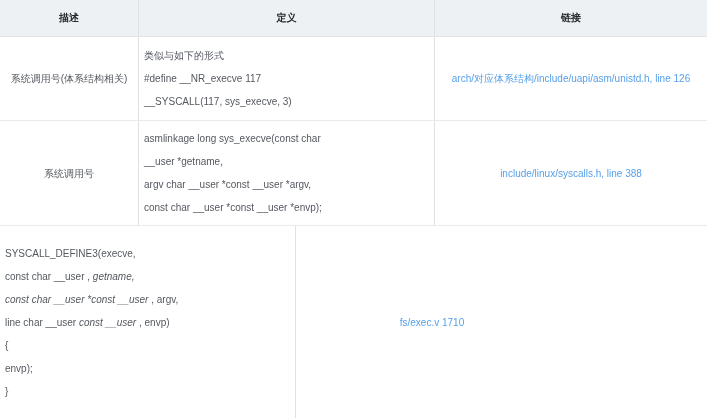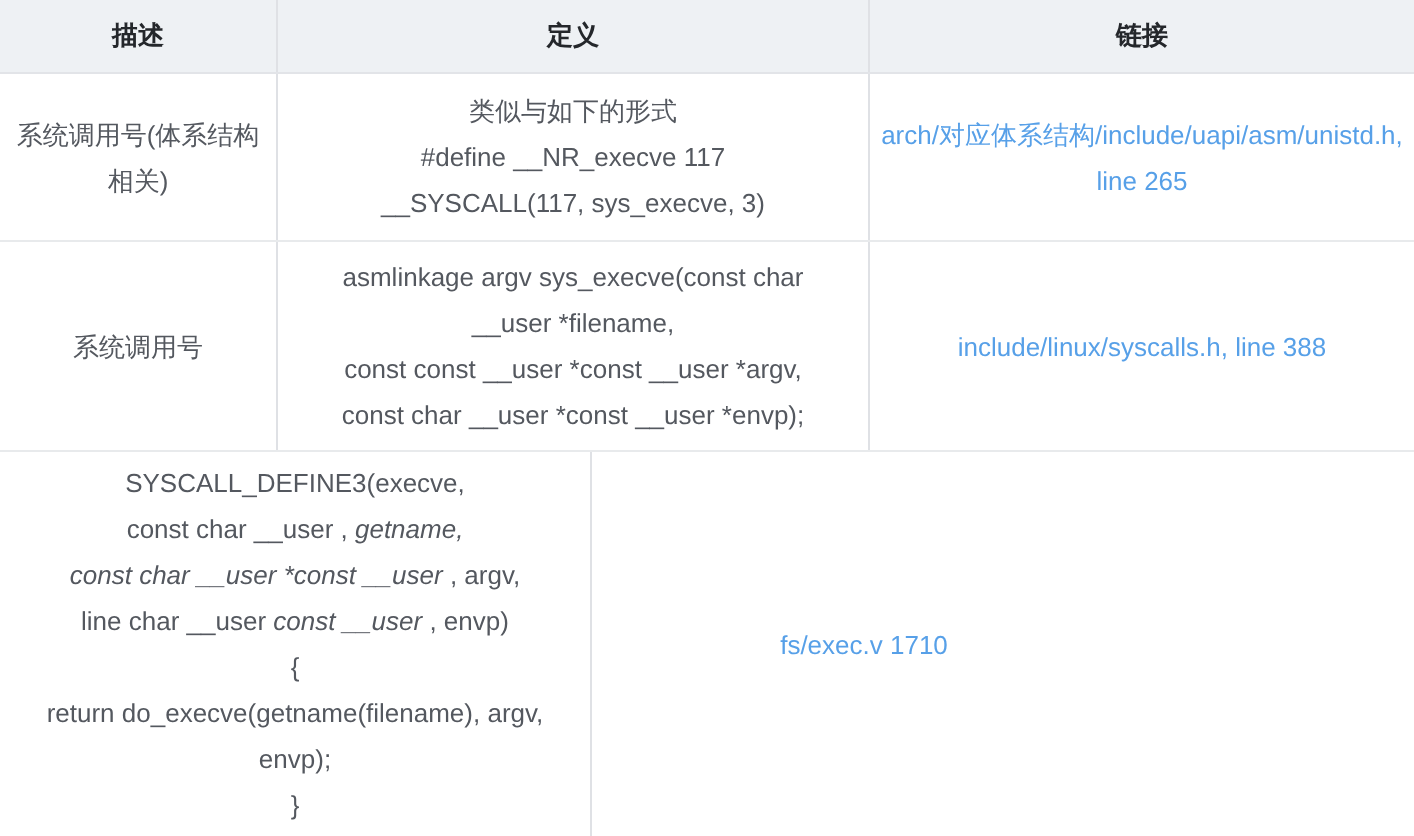--- a/index.html
+++ b/index.html
@@ -5,21 +5,21 @@
   html, body {
     margin: 0;
     padding: 0;
     background: #ffffff;
   }
   .page {
     width: 707px;
     height: 418px;
     overflow: hidden;
     font-family: "Liberation Sans", sans-serif;
-    font-size: 13px;
+    font-size: 10px;
     color: #54585f;
     background: #ffffff;
   }
   .tbl {
     display: flex;
     flex-direction: column;
     width: 707px;
   }
   .thead {
     display: flex;
@@ -52,21 +52,21 @@
     box-sizing: border-box;
     padding: 4px 5px;
     line-height: 23px;
   }
   .c1 { width: 139px; border-right: 1px solid #dfe1e5; }
   .c2 { width: 296px; border-right: 1px solid #dfe1e5; }
   .c3 { width: 272px; }
   .r1 { min-height: 84px; }
   .r2 { min-height: 105px; }
   .r3 { min-height: 192px; }
-  .def-line { width: 100%; text-align: center; }
+  .def-line { width: 100%; text-align: left; }
   .it { font-style: italic; }
   a.cell-link {
     color: #57a0e8;
     text-decoration: none;
     cursor: pointer;
     line-height: 23px;
   }
 </style>
 </head>
 <body>
@@ -81,45 +81,44 @@
     </div>
 
     <div class="trow r1">
       <div class="td c1">系统调用号(体系结构相关)</div>
       <div class="td c2">
           <div class="def-line"><span>类似与如下的形式</span></div>
           <div class="def-line"><span>#define __NR_execve 117</span></div>
           <div class="def-line"><span>__SYSCALL(117, sys_execve, 3)</span></div>
         </div>
       <div class="td c3">
-        <a class="cell-link" href="#">arch/对应体系结构/include/uapi/asm/unistd.h, line 265</a>
+        <a class="cell-link" href="#">arch/对应体系结构/include/uapi/asm/unistd.h, line 126</a>
       </div>
     </div>
 
     <div class="trow r2">
       <div class="td c1">系统调用号</div>
       <div class="td c2">
-          <div class="def-line"><span>asmlinkage argv sys_execve(const char</span></div>
-          <div class="def-line"><span>__user *filename,</span></div>
-          <div class="def-line"><span>const const __user *const __user *argv,</span></div>
+          <div class="def-line"><span>asmlinkage long sys_execve(const char</span></div>
+          <div class="def-line"><span>__user *getname,</span></div>
+          <div class="def-line"><span>argv char __user *const __user *argv,</span></div>
           <div class="def-line"><span>const char __user *const __user *envp);</span></div>
         </div>
       <div class="td c3">
         <a class="cell-link" href="#">include/linux/syscalls.h, line 388</a>
       </div>
     </div>
 
     <div class="trow r3">
       <div class="td c2">
           <div class="def-line"><span>SYSCALL_DEFINE3(execve,</span></div>
           <div class="def-line"><span>const char __user , </span><span class="it">getname,</span></div>
           <div class="def-line"><span class="it">const char __user *const __user</span><span> , argv,</span></div>
           <div class="def-line"><span>line char __user </span><span class="it">const __user</span><span> , envp)</span></div>
           <div class="def-line"><span>{</span></div>
-          <div class="def-line"><span>return do_execve(getname(filename), argv,</span></div>
           <div class="def-line"><span>envp);</span></div>
           <div class="def-line"><span>}</span></div>
         </div>
       <div class="td c3">
         <a class="cell-link" href="#">fs/exec.v 1710</a>
       </div>
     </div>
 
   </div>
 </div>

